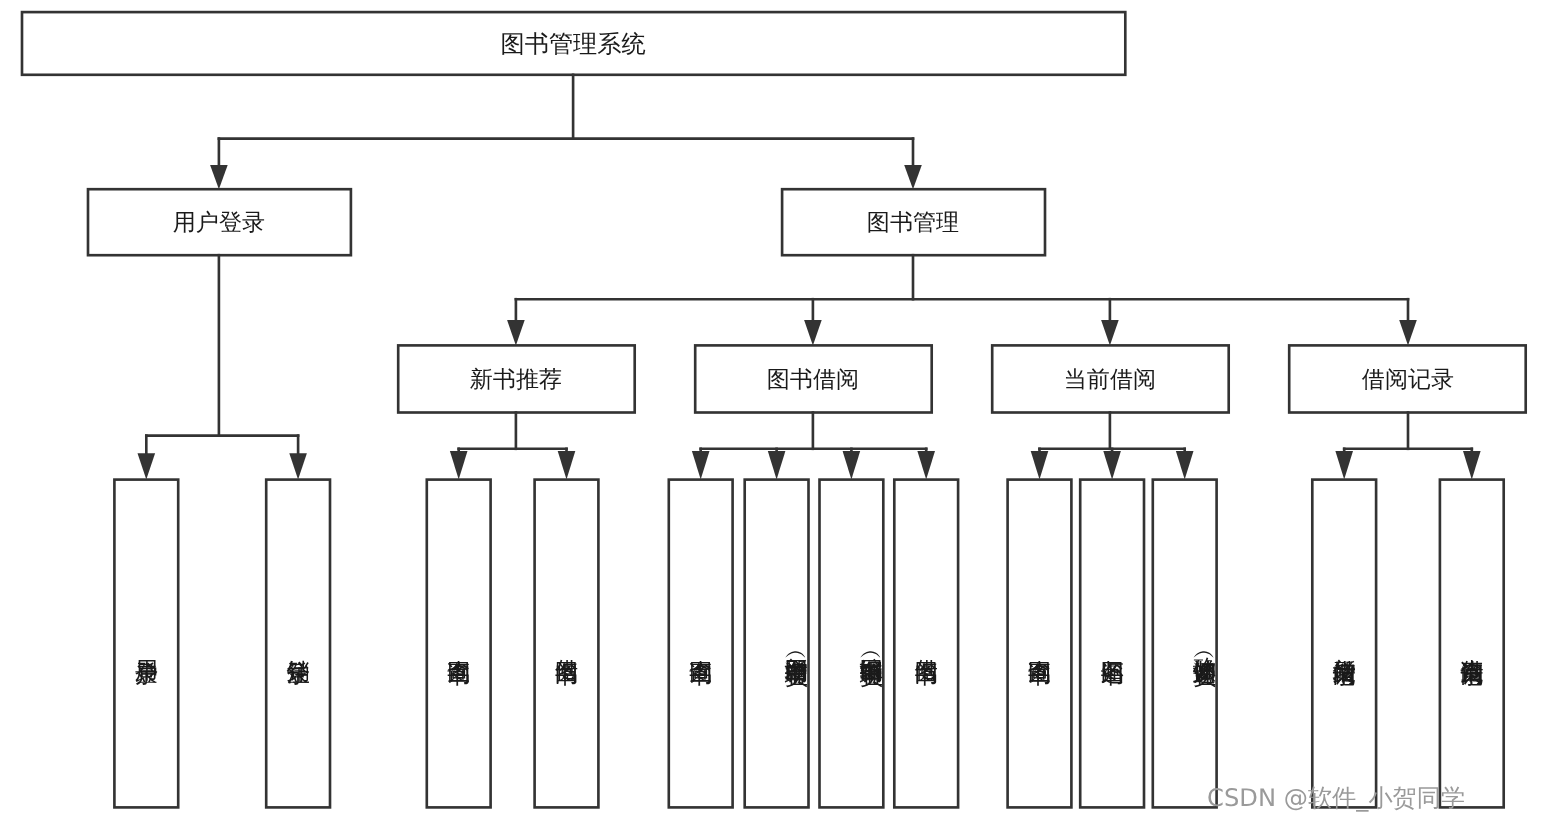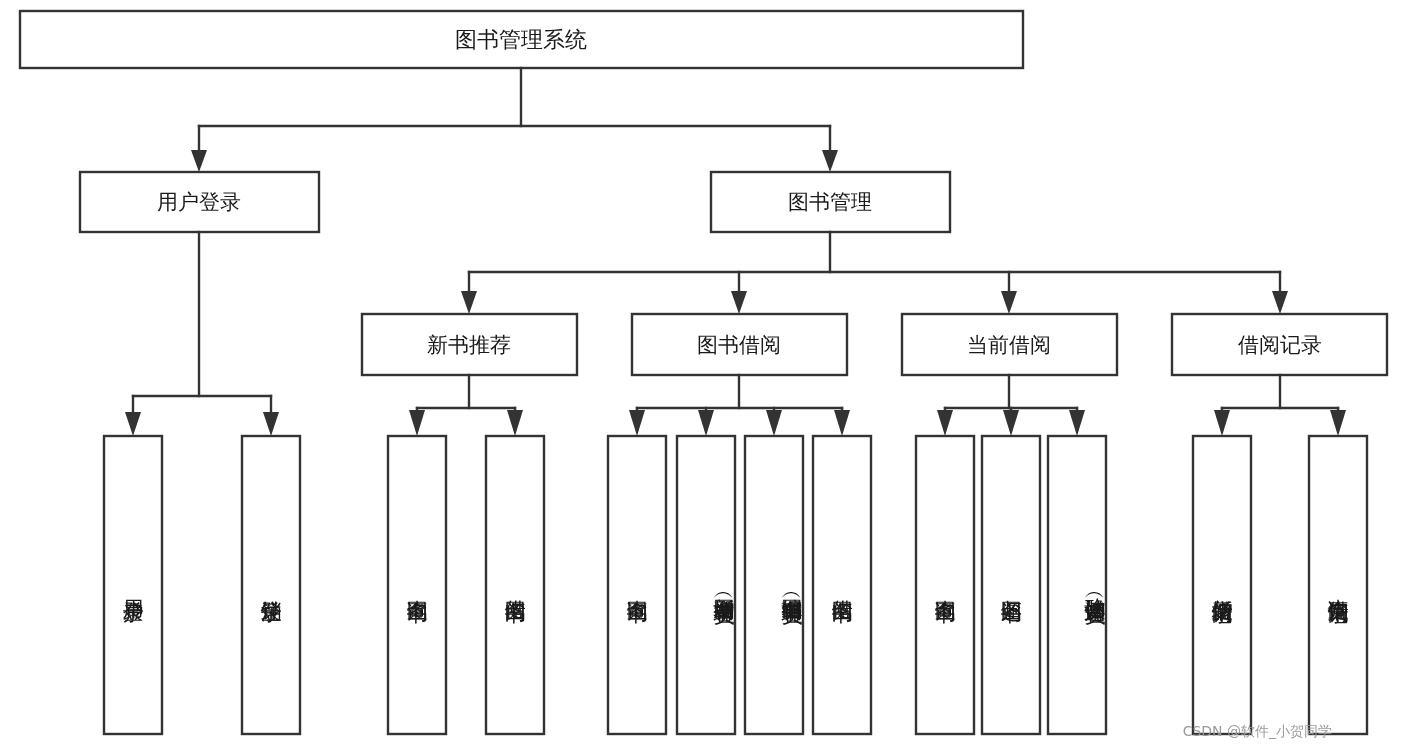--- a/index.html
+++ b/index.html
@@ -71,21 +71,21 @@
     pointer-events: none;
     display: flex;
     align-items: center;
     justify-content: center;
   }
   .watermark {
     position: absolute;
     right: 10px;
     bottom: 6px;
     font-family: "DejaVu Sans", "Liberation Sans", sans-serif;
-    font-size: 14px;
+    font-size: 22px;
     color: #9a9a9a;
     white-space: nowrap;
     user-select: none;
   }
 </style>
 </head>
 <body>
 
 <div id="diagram-root">
 

